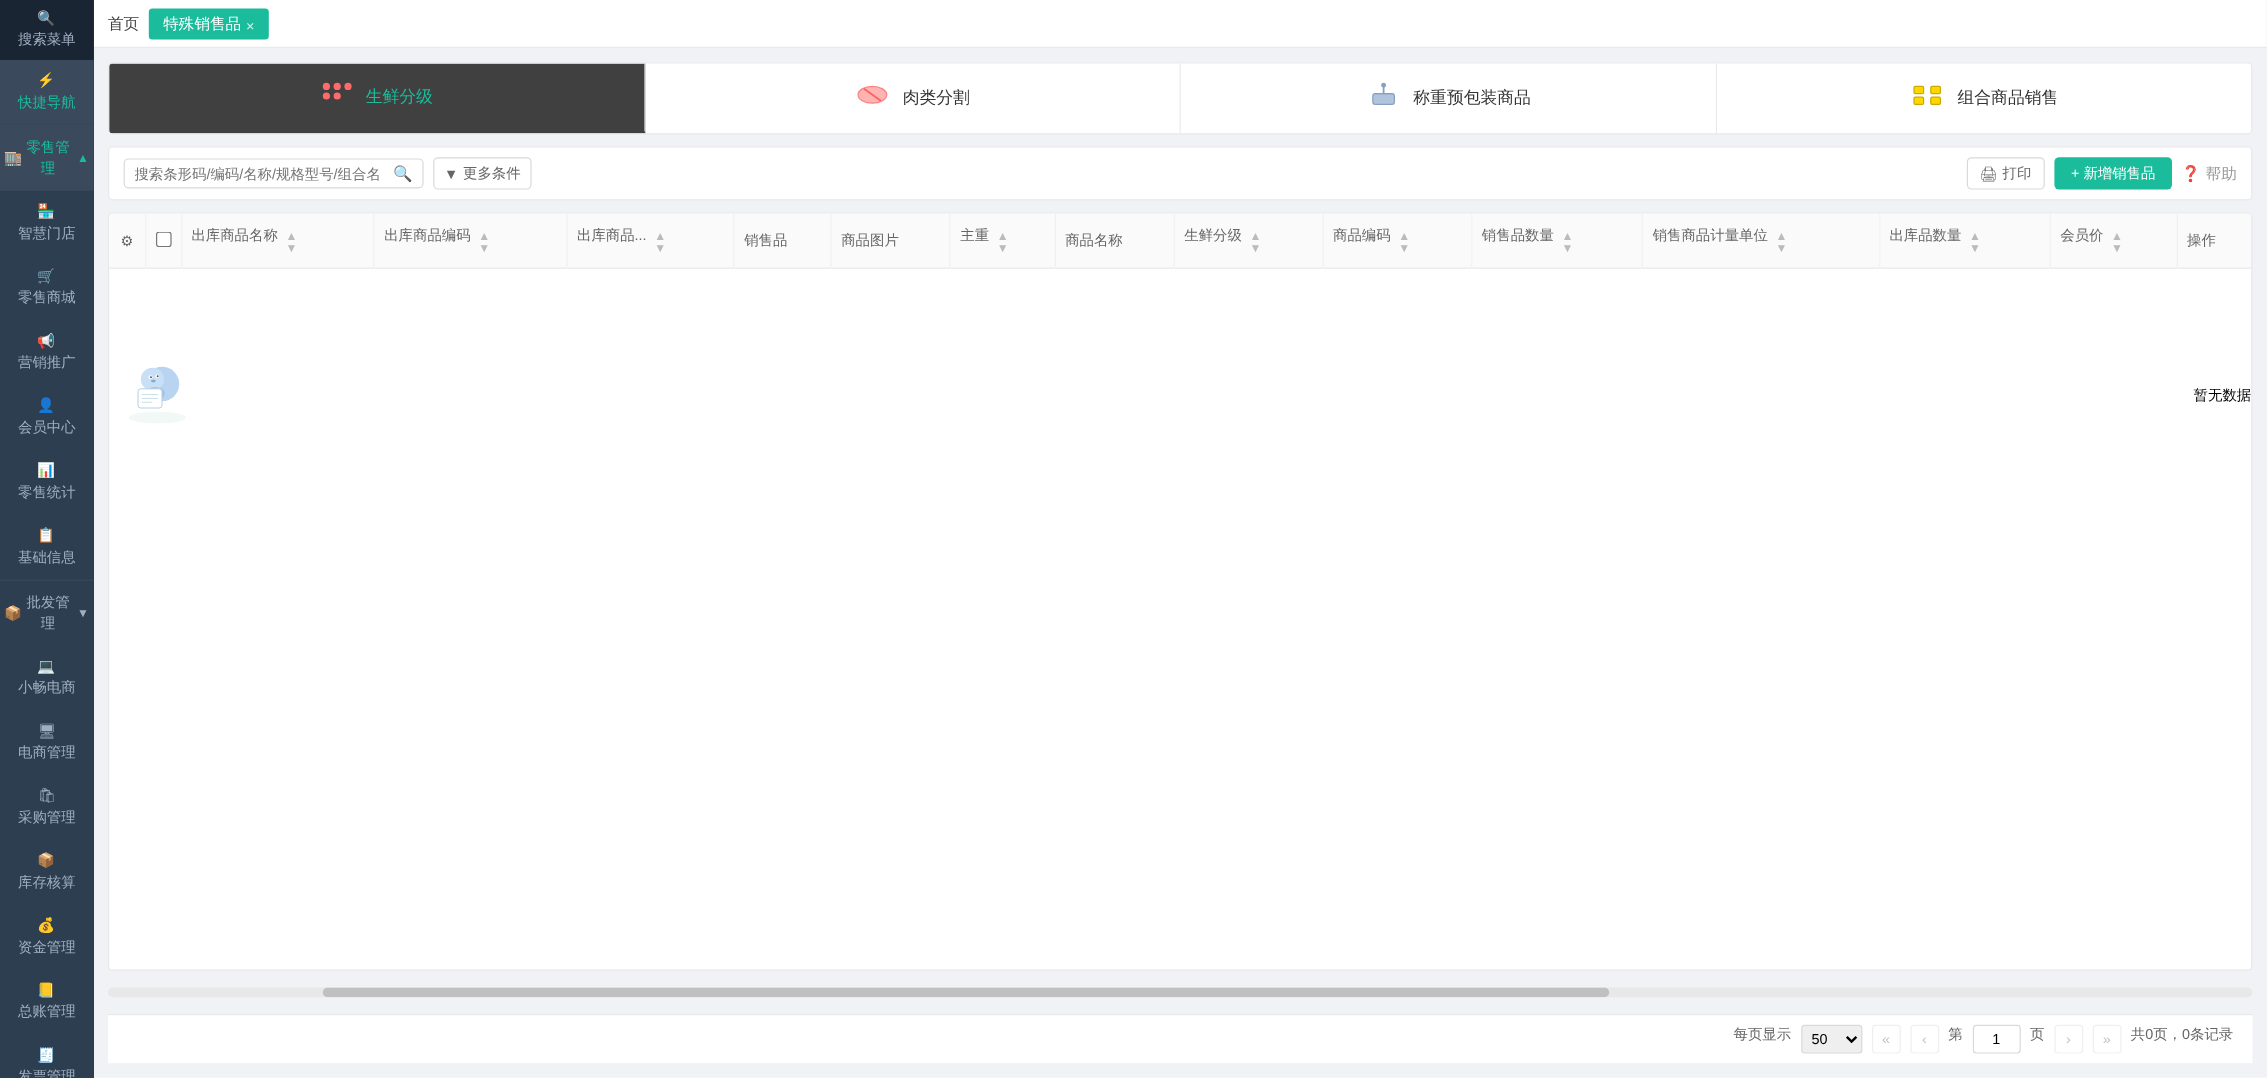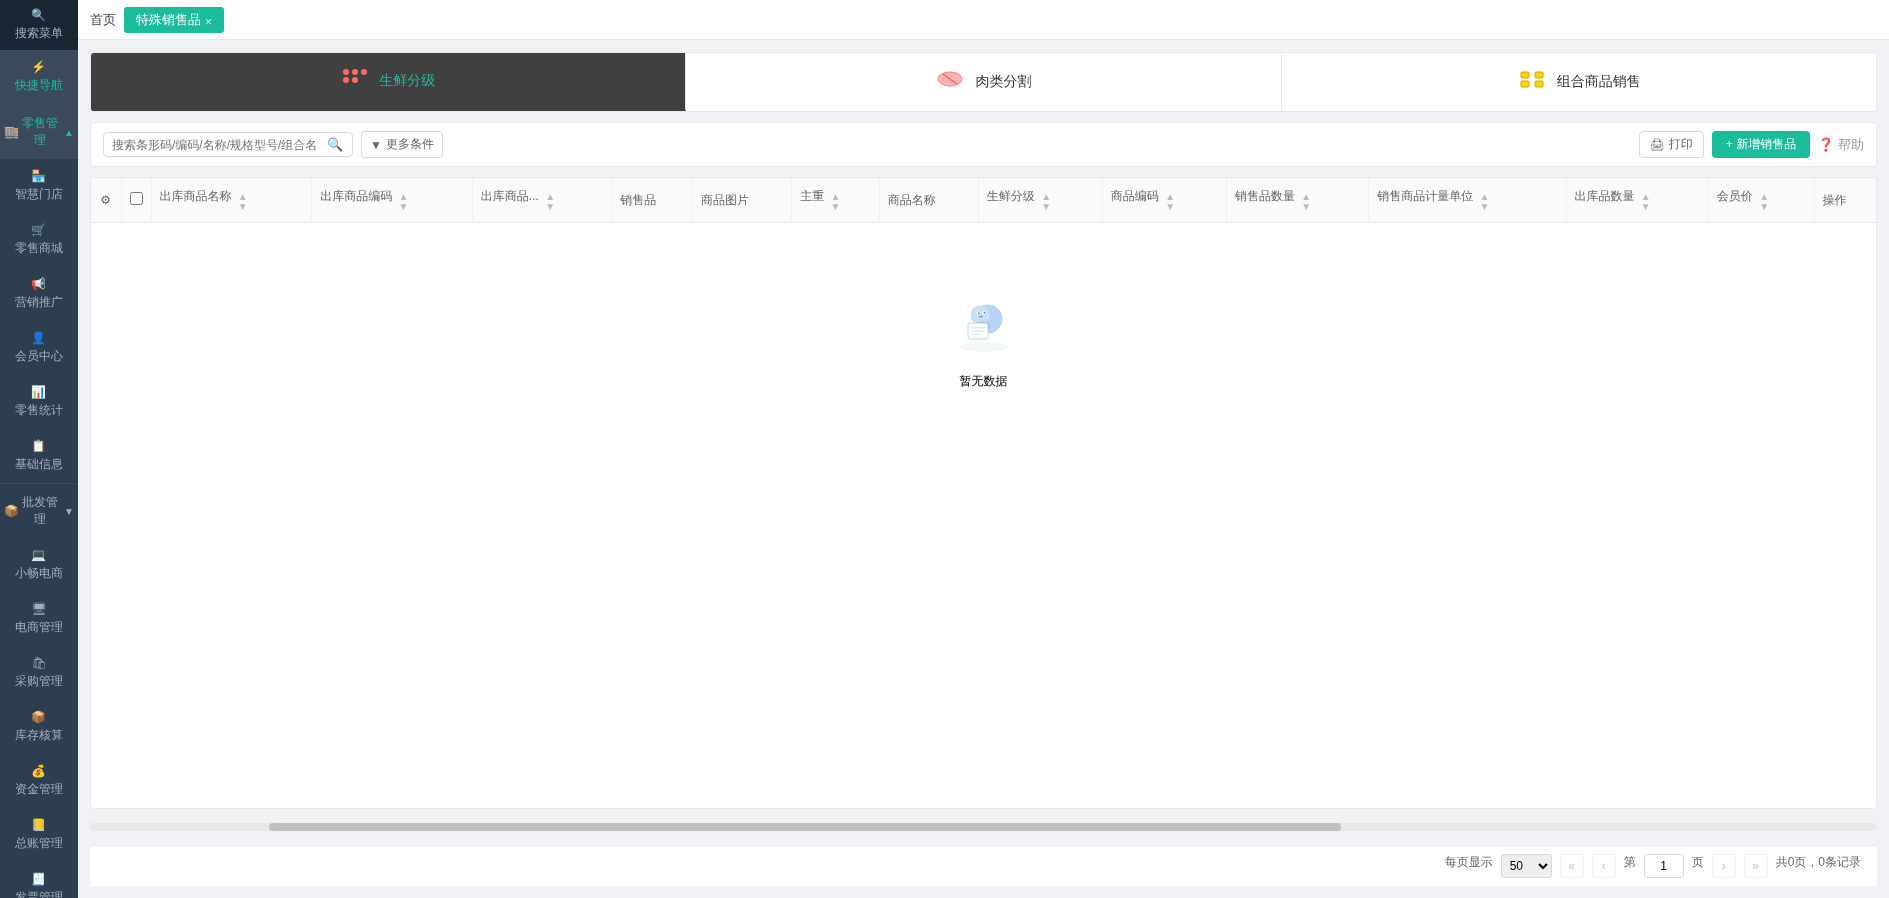--- a/index.html
+++ b/index.html
@@ -245,21 +245,21 @@
     }
     th:last-child { border-right: none; }
     th .sort-arrows { color: #bbb; font-size: 10px; display: inline-flex; flex-direction: column; margin-left: 3px; line-height: 1; }
     .th-settings { width: 30px; text-align: center; }
     .th-checkbox { width: 30px; text-align: center; }
 
     
     .empty-state {
       flex: 1;
       display: flex;
-      flex-direction: column;
+      flex-direction: row;
       align-items: center;
       justify-content: space-between;
       padding: 60px 0;
     }
     .empty-icon {
       width: 80px;
       height: 80px;
       margin-bottom: 10px;
     }
 
@@ -439,20 +439,31 @@
           <svg width="30" height="22" viewBox="0 0 30 22">
             <ellipse cx="15" cy="11" rx="12" ry="7" fill="#ffb3b3" stroke="#ff8080" stroke-width="1"></ellipse>
             <line x1="8" y1="6" x2="22" y2="16" stroke="#ff6060" stroke-width="1.5"></line>
           </svg>
         </span>
         <span class="tab-label">肉类分割</span>
       </div>
       <div class="feature-tab">
         <span class="tab-icon">
           <svg width="30" height="22" viewBox="0 0 30 22">
+            <rect x="6" y="10" width="18" height="9" rx="2" fill="#b0c4de" stroke="#88a0be" stroke-width="1"></rect>
+            <line x1="15" y1="4" x2="15" y2="10" stroke="#88a0be" stroke-width="1.5"></line>
+            <circle cx="15" cy="3" r="2" fill="#88a0be"></circle>
+            <line x1="8" y1="10" x2="22" y2="10" stroke="#88a0be" stroke-width="1"></line>
+          </svg>
+        </span>
+        <span class="tab-label">称重预包装商品</span>
+      </div>
+      <div class="feature-tab">
+        <span class="tab-icon">
+          <svg width="30" height="22" viewBox="0 0 30 22">
             <rect x="4" y="4" width="8" height="6" rx="1" fill="#ffd700" stroke="#cca800" stroke-width="1"></rect>
             <rect x="18" y="4" width="8" height="6" rx="1" fill="#ffd700" stroke="#cca800" stroke-width="1"></rect>
             <rect x="4" y="13" width="8" height="6" rx="1" fill="#ffd700" stroke="#cca800" stroke-width="1"></rect>
             <rect x="18" y="13" width="8" height="6" rx="1" fill="#ffd700" stroke="#cca800" stroke-width="1"></rect>
           </svg>
         </span>
         <span class="tab-label">组合商品销售</span>
       </div>
     </div>
 

